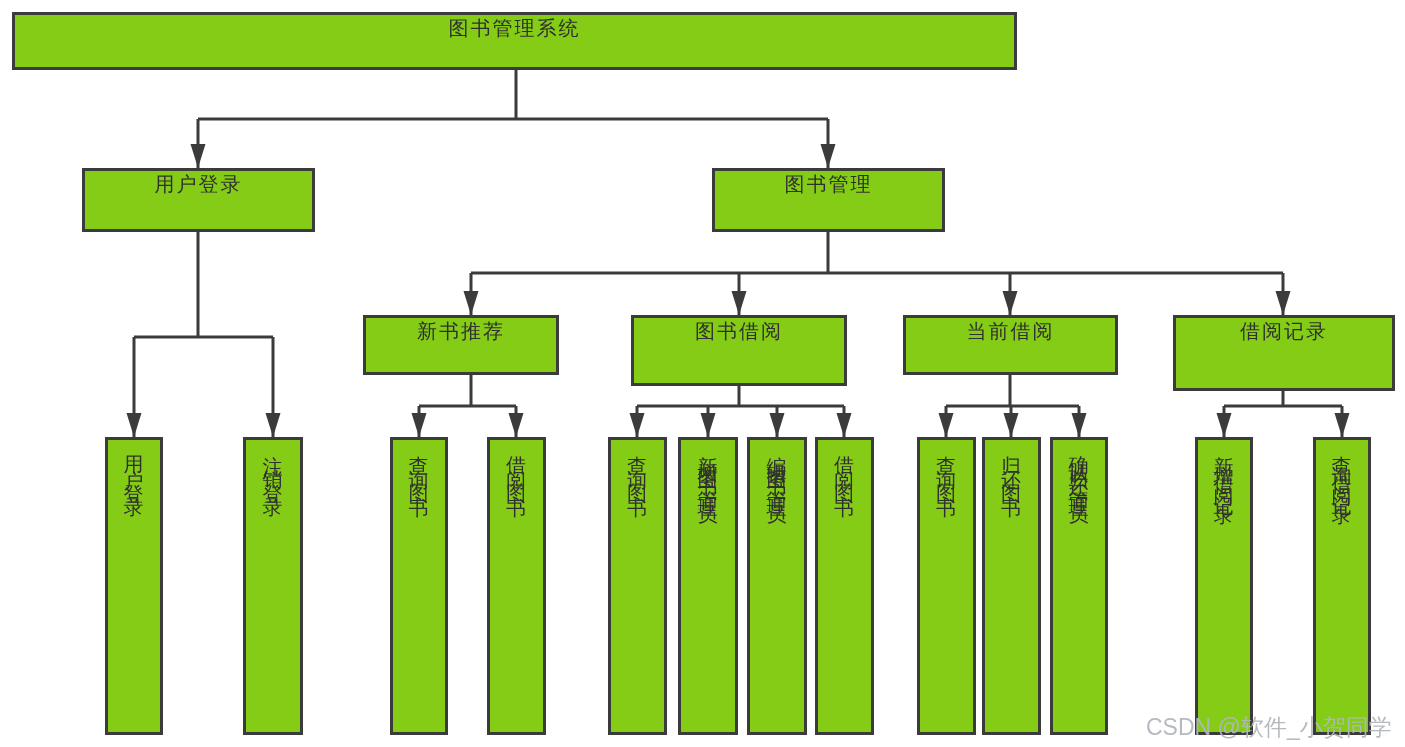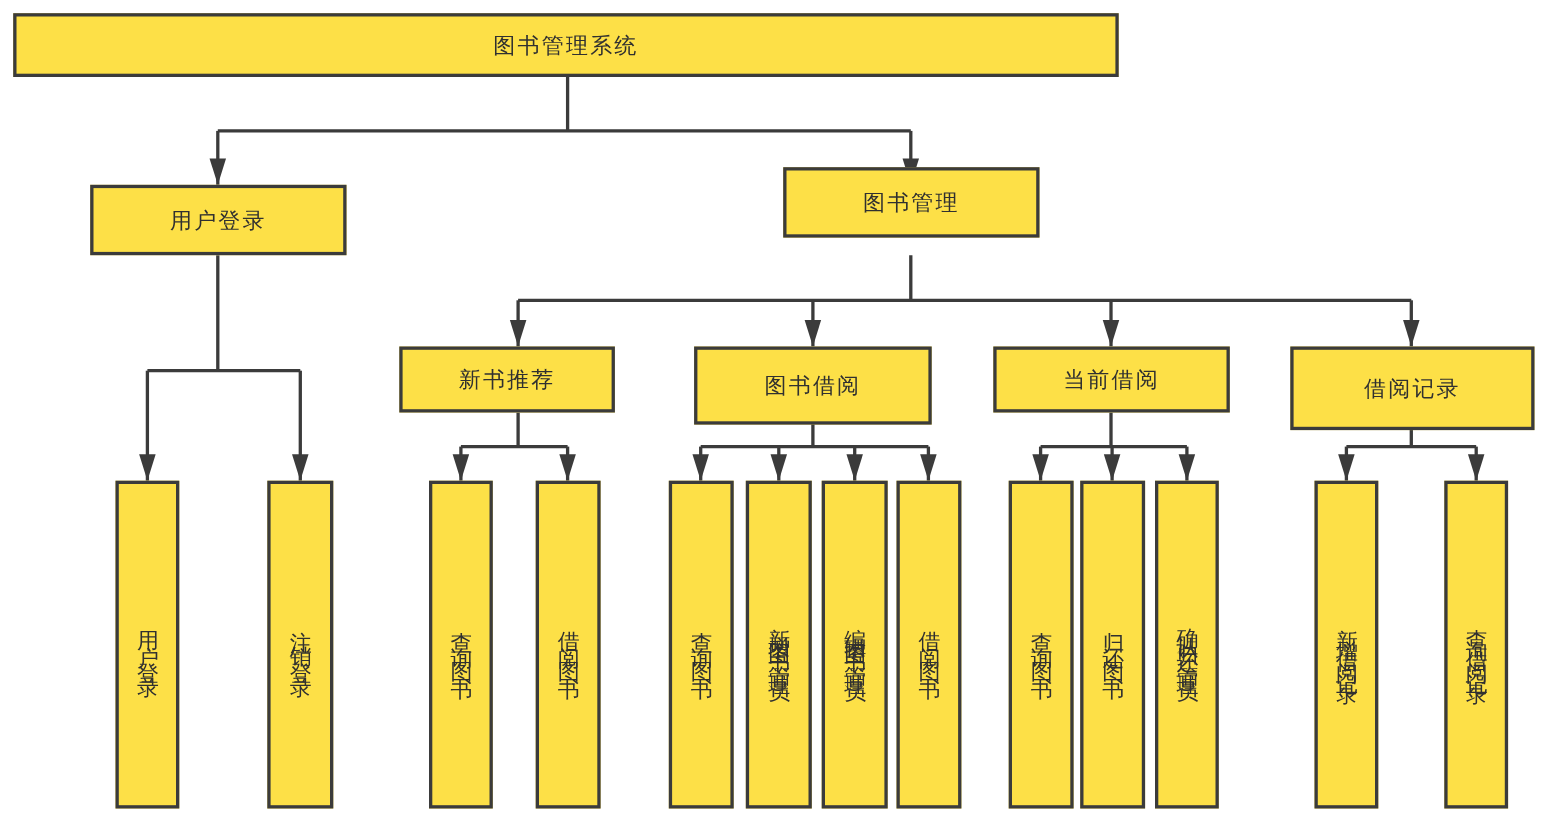--- a/index.html
+++ b/index.html
@@ -6,25 +6,24 @@
   #stage{
     position:relative;
     width:1405px;height:747px;
     background:#ffffff;
     font-family:"Liberation Sans", sans-serif;
     overflow:hidden;
   }
   #wires{position:absolute;left:0;top:0;z-index:1;}
   .node{
     position:absolute;
-    background:#fde047;
+    background:#84cc16;
     border:3px solid #3b3b3b;
     box-sizing:border-box;
     display:flex;
-    align-items:center;
     justify-content:center;
     color:#303030;
     z-index:2;
   }
   .hbox span{
     font-size:20px;
     letter-spacing:2px;
     white-space:nowrap;
   }
   .vbox span{
@@ -88,21 +87,21 @@
     </g>
   </svg>
 
   <div class="node hbox" style="left:12px;top:12px;width:1005px;height:58px;">
     <span>图书管理系统</span>
   </div>
 
   <div class="node hbox" style="left:82px;top:168px;width:233px;height:64px;">
     <span>用户登录</span>
   </div>
-  <div class="node hbox" style="left:712px;top:152px;width:233px;height:64px;">
+  <div class="node hbox" style="left:712px;top:168px;width:233px;height:64px;">
     <span>图书管理</span>
   </div>
 
   <div class="node hbox" style="left:363px;top:315px;width:196px;height:60px;">
     <span>新书推荐</span>
   </div>
   <div class="node hbox" style="left:631px;top:315px;width:216px;height:71px;">
     <span>图书借阅</span>
   </div>
   <div class="node hbox" style="left:903px;top:315px;width:215px;height:60px;">
@@ -149,14 +148,15 @@
     <span class="ls-s">确认归还（管理员）</span>
   </div>
 
   <div class="node vbox" style="left:1195px;top:437px;width:58px;height:298px;">
     <span class="ls-m">新增借阅记录</span>
   </div>
   <div class="node vbox" style="left:1313px;top:437px;width:58px;height:298px;">
     <span class="ls-m">查询借阅记录</span>
   </div>
 
+  <div id="watermark">CSDN @软件_小贺同学</div>
 
 </div>
 
 </body></html>

